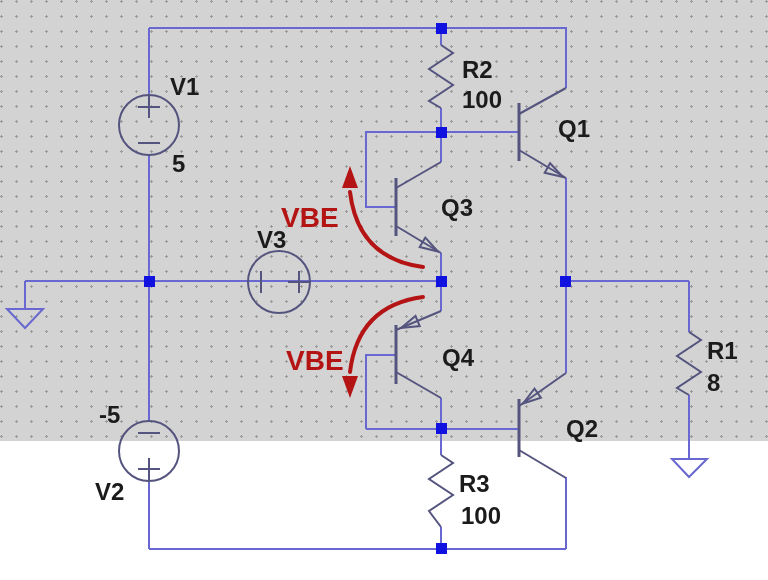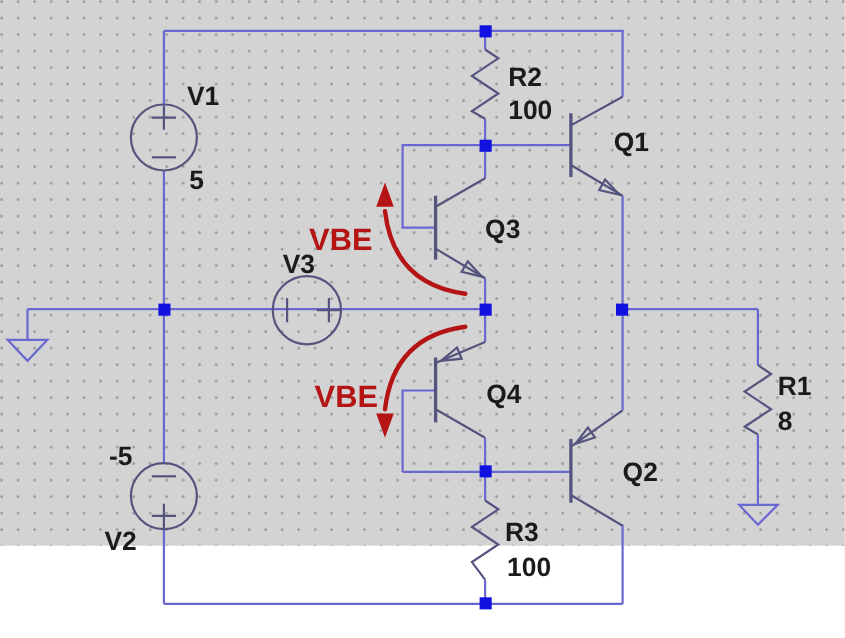--- a/index.html
+++ b/index.html
@@ -1,21 +1,21 @@
 <!DOCTYPE html>
 <html style="--bg: #d3d3d3; --dot: #9a9a9a; --wire: #6868d0; --comp: #54547f; --junction: #1212e0; --label: #1b1b1b; --annotation: #b51414;"><head>
 <meta charset="utf-8">
 <style>
   html,body{margin:0;padding:0;}
   body{
     width:768px;height:580px;overflow:hidden;
     font-family:"Liberation Sans", sans-serif;
   }
   .canvas{
-    position:relative;width:768px;height:496px;
+    position:relative;width:768px;height:441px;
     background-color:var(--bg,#d3d3d3);
     background-image:radial-gradient(circle, var(--dot,#9a9a9a) 1px, rgba(0,0,0,0) 1.4px);
     background-size:15px 15px;
     background-position:9px 9px;
   }
   svg{position:absolute;left:0;top:0;}
   .wire{stroke:var(--wire,#6868d0);stroke-width:2;fill:none;}
   .comp{stroke:var(--comp,#54547f);stroke-width:2;fill:none;}
   .bar{stroke:var(--comp,#54547f);stroke-width:3;fill:none;}
   .junction{fill:var(--junction,#1212e0);stroke:none;}

